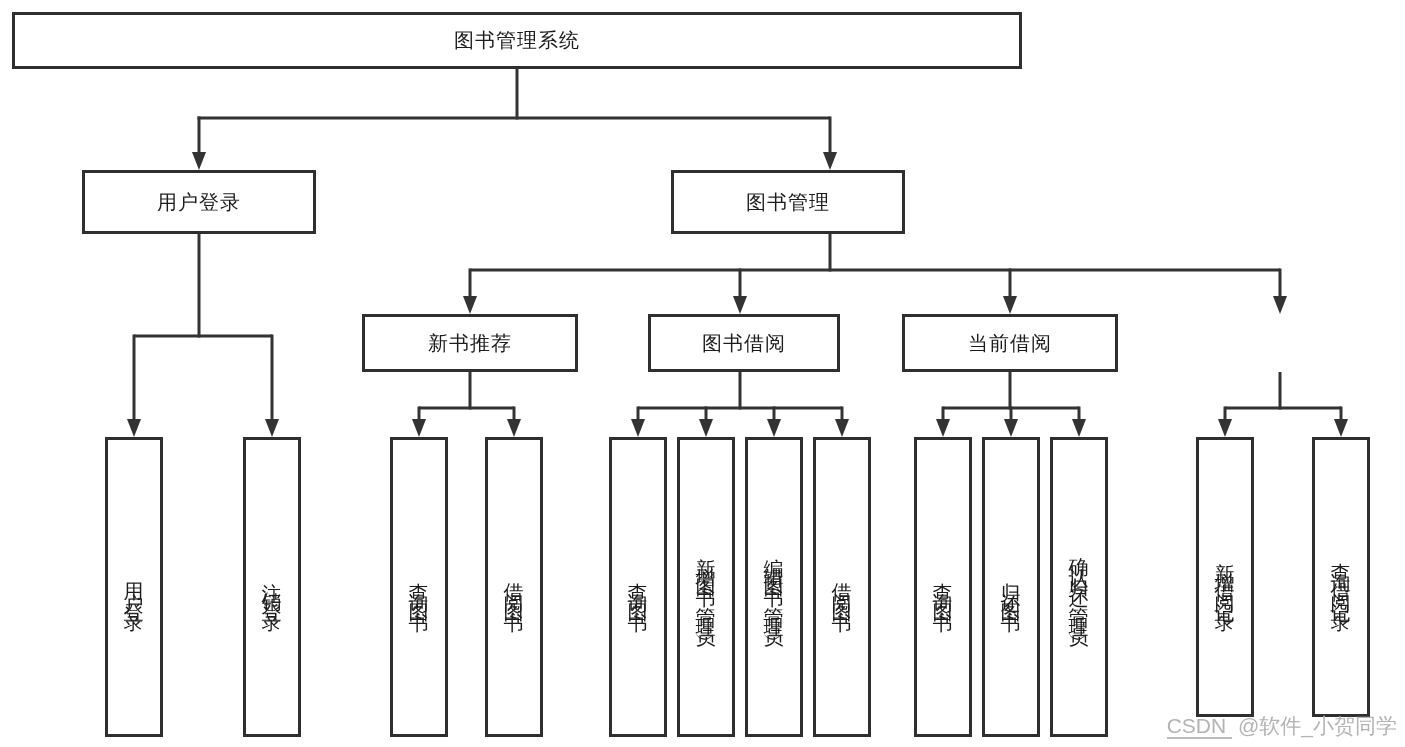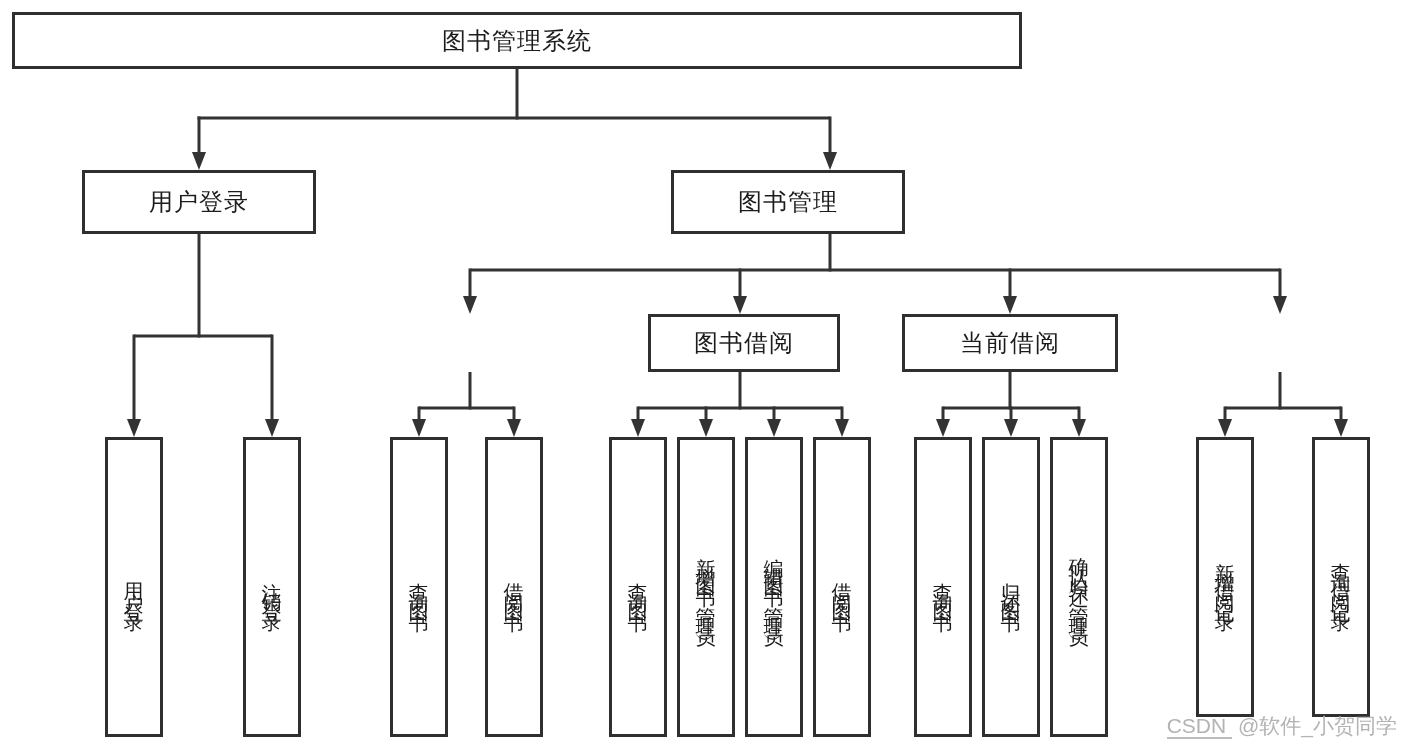--- a/index.html
+++ b/index.html
@@ -14,21 +14,21 @@
   .node {
     position:absolute;
     box-sizing:border-box;
     background:#ffffff;
     border:3px solid #2f2f2f;
     display:flex;
     align-items:center;
     justify-content:center;
     color:#1c1c1c;
   }
-  .node-h { font-size:24px; letter-spacing:1px; }
+  .node-h { font-size:20px; letter-spacing:1px; }
   .node-v .vtext {
     writing-mode:vertical-rl;
     text-orientation:mixed;
     font-size:20px;
     letter-spacing:10px;
     line-height:1;
     white-space:nowrap;
   }
   .watermark {
     position:absolute;
@@ -117,20 +117,23 @@
     <span>图书管理系统</span>
   </div>
 
   <div class="node node-h" style="left:82px;top:170px;width:234px;height:64px">
     <span>用户登录</span>
   </div>
   <div class="node node-h" style="left:671px;top:170px;width:234px;height:64px">
     <span>图书管理</span>
   </div>
 
+  <div class="node node-h" style="left:362px;top:314px;width:216px;height:58px">
+    <span>新书推荐</span>
+  </div>
   <div class="node node-h" style="left:648px;top:314px;width:192px;height:58px">
     <span>图书借阅</span>
   </div>
   <div class="node node-h" style="left:902px;top:314px;width:216px;height:58px">
     <span>当前借阅</span>
   </div>
 
   <div class="node node-v" style="left:105px;top:437px;width:58px;height:300px">
     <span class="vtext">用户登录</span>
   </div>

